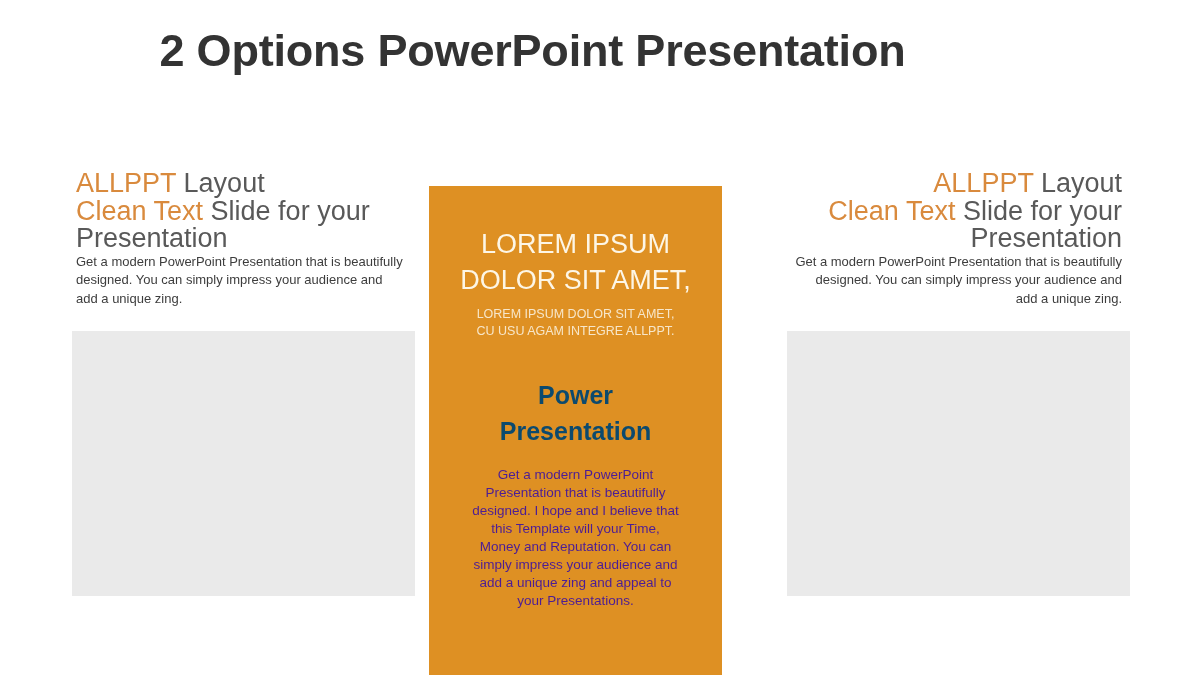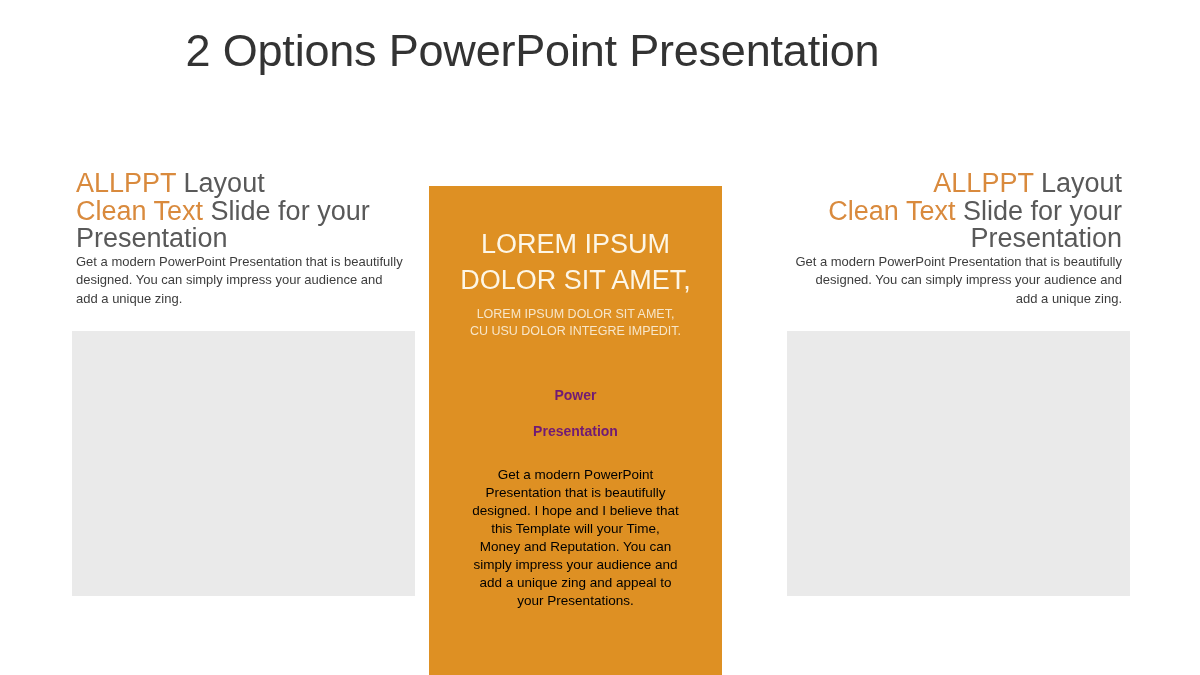--- a/index.html
+++ b/index.html
@@ -21,21 +21,21 @@
   }
 
   
   .slide-title {
     position: absolute;
     left: 0;
     top: 22px;
     width: 1065px;
     text-align: center;
     font-size: 45px;
-    font-weight: normal;
+    font-weight: bold;
     color: #333333;
     letter-spacing: -0.2px;
     line-height: 58px;
     white-space: nowrap;
   }
 
   
   .side-block {
     position: absolute;
     width: 330px;
@@ -91,31 +91,31 @@
   }
   .panel-subtitle {
     margin-top: 8px;
     font-size: 12.5px;
     line-height: 16.5px;
     color: #F7E6C9;
     font-weight: normal;
   }
   .panel-heading {
     margin-top: 38px;
-    font-size: 14px;
+    font-size: 25px;
     line-height: 36px;
     font-weight: bold;
-    color: #701a75;
+    color: #0c4a6e;
   }
   .panel-body {
     margin-top: 17px;
     padding: 0 27px;
     font-size: 13.5px;
     line-height: 18px;
-    color: #000000;
+    color: #4c1d95;
   }
 </style>
 </head>
 <body>
 
 <div class="slide">
 
   <div class="slide-title">2 Options PowerPoint Presentation</div>
 
   <div class="side-block left">
@@ -136,21 +136,21 @@
     <div class="side-body">Get a modern PowerPoint  Presentation that is beautifully designed. You can simply impress your audience and add a unique zing.</div>
   </div>
 
   <div class="placeholder-box left"></div>
   <div class="placeholder-box right"></div>
 
   <div class="center-panel">
     <div class="panel-title">LOREM IPSUM DOLOR SIT AMET,</div>
     <div class="panel-subtitle">
       <span>LOREM IPSUM DOLOR SIT AMET,</span><br>
-      <span>CU USU DOLOR INTEGRE IMPEDIT.</span>
+      <span>CU USU AGAM INTEGRE ALLPPT.</span>
     </div>
     <div class="panel-heading">
       <span>Power</span><br>
       <span>Presentation</span>
     </div>
     <div class="panel-body">Get a modern PowerPoint Presentation that is beautifully designed. I hope and I believe that this Template will your Time, Money and Reputation. You can simply impress your audience and add a unique zing and appeal to your Presentations.</div>
   </div>
 
 </div>
 

